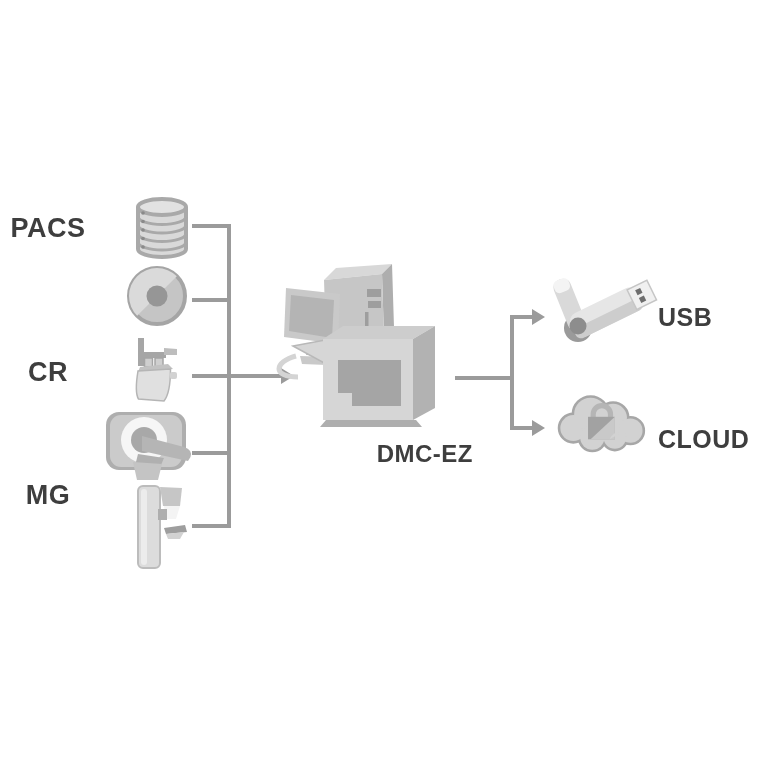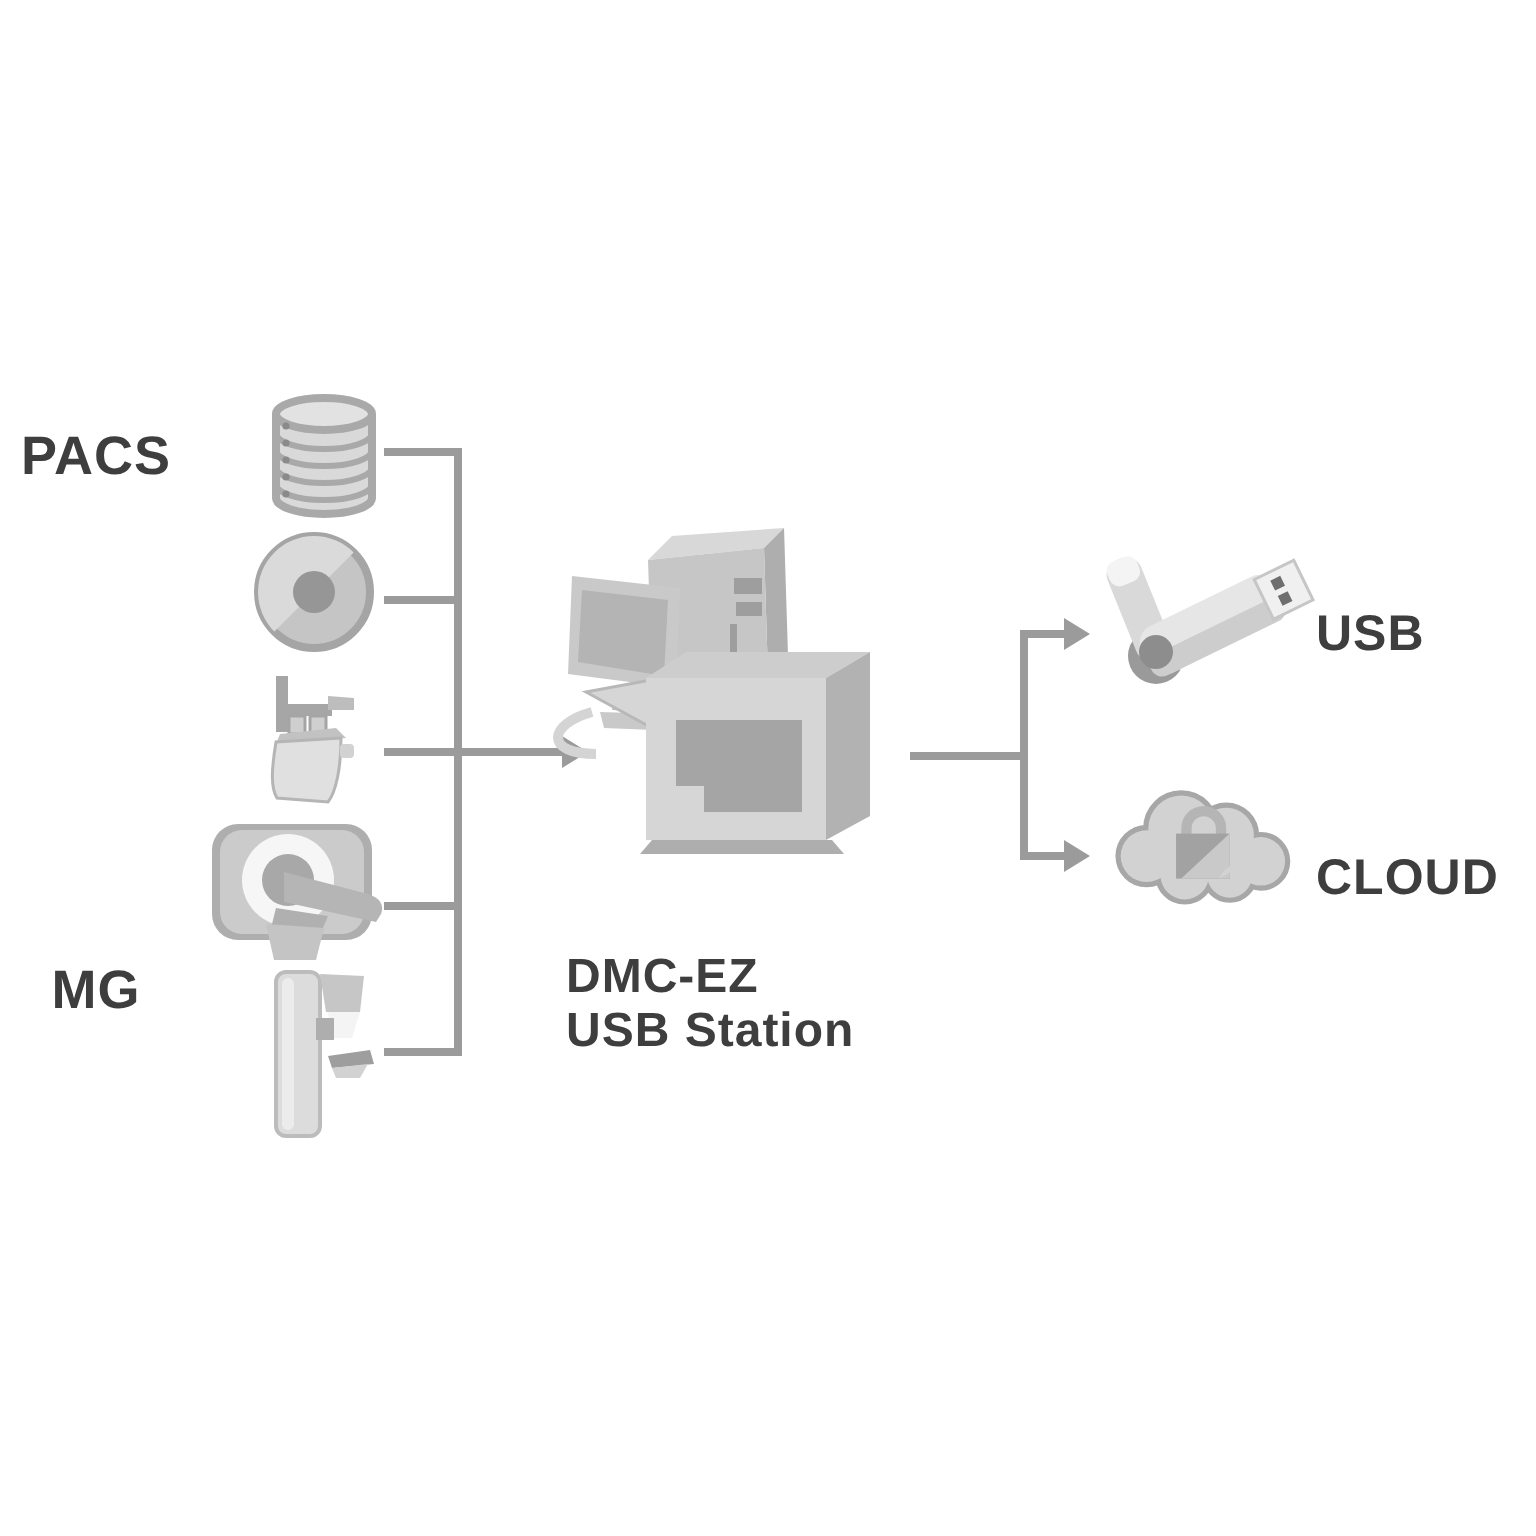--- a/index.html
+++ b/index.html
@@ -5,21 +5,21 @@
   html,body{margin:0;padding:0;background:#ffffff;}
   .canvas{
     position:relative;width:768px;height:768px;background:#ffffff;overflow:hidden;
     font-family:"Liberation Sans","DejaVu Sans",sans-serif;
   }
   .lbl{
     position:absolute;color:#3e3e3e;font-weight:bold;letter-spacing:0.5px;
   }
   .node-label{width:96px;left:0;text-align:center;font-size:27px;line-height:32px;}
   .dest-label{left:658px;text-align:center;font-size:25px;line-height:30px;}
-  .station-title{left:283px;width:190px;text-align:left;font-size:24px;line-height:27px;top:475px;}
+  .station-title{left:283px;width:190px;text-align:right;font-size:24px;line-height:27px;top:440px;}
   svg{position:absolute;display:block;}
   .ic{pointer-events:none;}
 </style>
 </head>
 <body>
 
 <div class="canvas">
 
   <svg width="768" height="768" style="left:0;top:0">
     <g fill="#9b9b9b">
@@ -39,20 +39,21 @@
 
       <rect x="510" y="315" width="24" height="4"></rect>
       <polygon points="532,309 545,317 532,325"></polygon>
 
       <rect x="510" y="426" width="24" height="4"></rect>
       <polygon points="532,420 545,428 532,436"></polygon>
     </g>
   </svg>
 
   <div class="lbl node-label" style="top:212px">PACS</div>
+  <div class="lbl node-label" style="top:356px">CR</div>
   <div class="lbl node-label" style="top:479px">MG</div>
 
   <svg class="ic" style="left:133px;top:197px" width="58" height="62" viewBox="0 0 58 62">
     <path d="M5,10 V52 a24,8 0 0 0 48,0 V10" fill="#d9d9d9" stroke="#a9a9a9" stroke-width="4"></path>
     <path d="M5,19.5 a24,8 0 0 0 48,0" fill="none" stroke="#a9a9a9" stroke-width="3"></path>
     <path d="M5,28   a24,8 0 0 0 48,0" fill="none" stroke="#a9a9a9" stroke-width="3"></path>
     <path d="M5,36.5 a24,8 0 0 0 48,0" fill="none" stroke="#a9a9a9" stroke-width="3"></path>
     <path d="M5,45   a24,8 0 0 0 48,0" fill="none" stroke="#a9a9a9" stroke-width="3"></path>
     <ellipse cx="29" cy="10" rx="24" ry="8" fill="#e2e2e2" stroke="#a9a9a9" stroke-width="4"></ellipse>
     <g fill="#8a8a8a">
@@ -122,21 +123,20 @@
 
     <polygon points="55,79 75,66 167,66 145,79" fill="#cdcdcd"></polygon>
     <polygon points="145,79 167,66 167,148 145,160" fill="#b2b2b2"></polygon>
     <rect x="55" y="79" width="90" height="81" fill="#d6d6d6"></rect>
     <path d="M70,100 H133 V146 H84 V133 H70 Z" fill="#a5a5a5"></path>
     <polygon points="58,160 148,160 154,167 52,167" fill="#aeaeae"></polygon>
   </svg>
 
   <div class="lbl station-title">
     <div>DMC-EZ</div>
-    <div>USB Station</div>
   </div>
 
   <svg class="ic" style="left:545px;top:270px" width="115" height="85" viewBox="0 0 115 85">
 
     <circle cx="33" cy="58" r="14" fill="#9a9a9a"></circle>
     <g transform="translate(33,56) rotate(-22)">
       <rect x="-9" y="-50" width="18" height="54" rx="8" fill="#d9d9d9"></rect>
       <rect x="-8" y="-50" width="16" height="13" rx="5" fill="#f4f4f4"></rect>
     </g>
 

